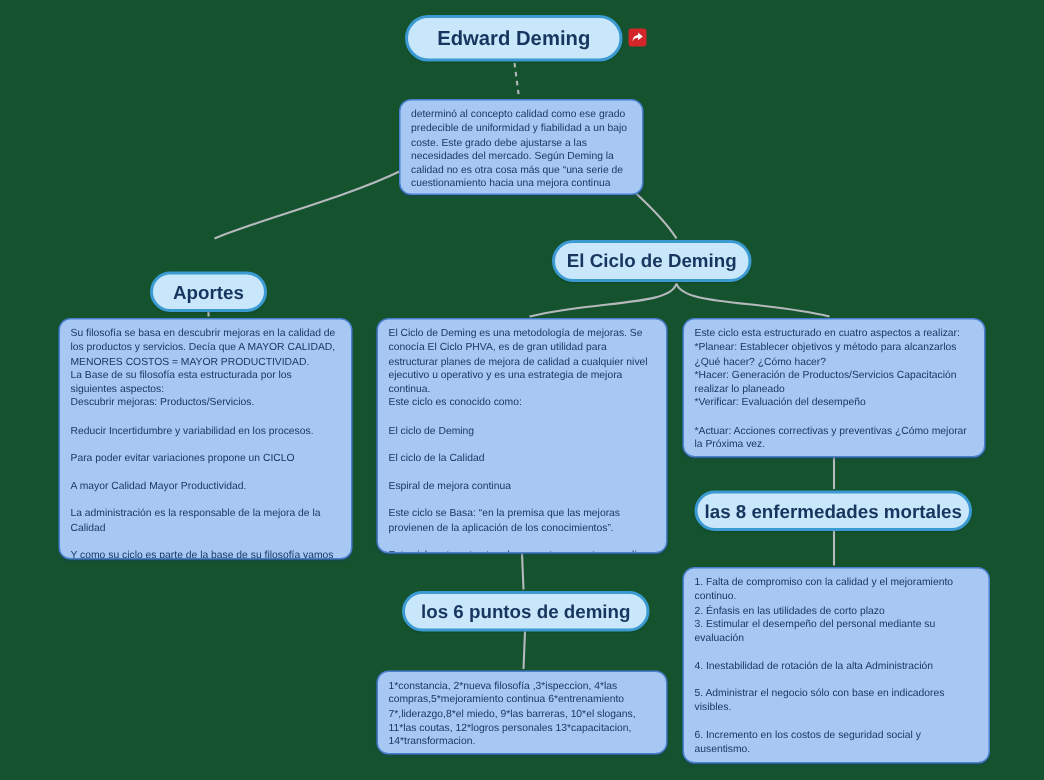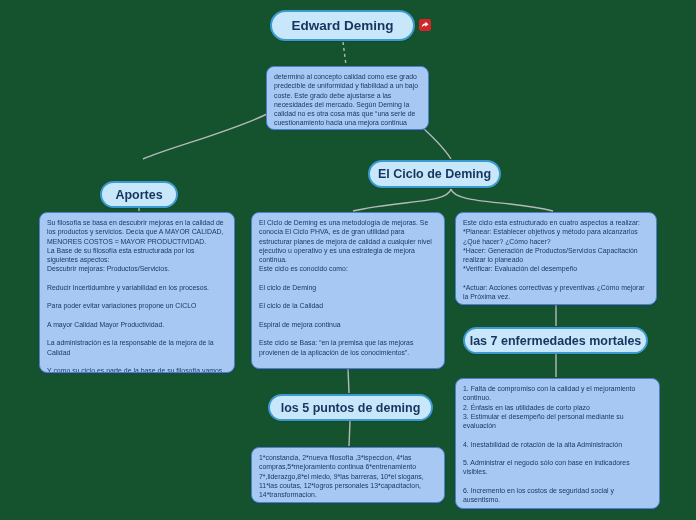--- a/index.html
+++ b/index.html
@@ -127,31 +127,31 @@
 
 Este ciclo esta estructurado en cuatro aspectos a realizar</div>
 
   <div class="block" style="left:455px; top:212px; width:202px; height:93px;">Este ciclo esta estructurado en cuatro aspectos a realizar:
 *Planear: Establecer objetivos y método para alcanzarlos ¿Qué hacer? ¿Cómo hacer?
 *Hacer: Generación de Productos/Servicios Capacitación realizar lo planeado
 *Verificar: Evaluación del desempeño
 
 *Actuar: Acciones correctivas y preventivas ¿Cómo mejorar la Próxima vez.</div>
 
-  <div class="pill" style="left:463px; top:327px; width:185px; height:27px;">las 7 enfermedades mortales</div>
+  <div class="pill" style="left:463px; top:327px; width:185px; height:27px;">las 8 enfermedades mortales</div>
 
   <div class="block" style="left:455px; top:378px; width:205px; height:131px;">1. Falta de compromiso con la calidad y el mejoramiento continuo.
 2. Énfasis en las utilidades de corto plazo
 3. Estimular el desempeño del personal mediante su evaluación
 
 4. Inestabilidad de rotación de la alta Administración
 
 5. Administrar el negocio sólo con base en indicadores visibles.
 
 6. Incremento en los costos de seguridad social y ausentismo.
 
 7. Costos por reclamaciones de Garantía.</div>
 
-  <div class="pill" style="left:268px; top:394px; width:165px; height:27px;">los 5 puntos de deming</div>
+  <div class="pill" style="left:268px; top:394px; width:165px; height:27px;">los 6 puntos de deming</div>
 
   <div class="block" style="left:251px; top:447px; width:194px; height:56px;">1*constancia, 2*nueva filosofía ,3*ispeccion, 4*las compras,5*mejoramiento continua 6*entrenamiento 7*,liderazgo,8*el miedo, 9*las barreras, 10*el slogans, 11*las coutas, 12*logros personales 13*capacitacion, 14*transformacion.</div>
 
 </div>
 
 </body></html>

